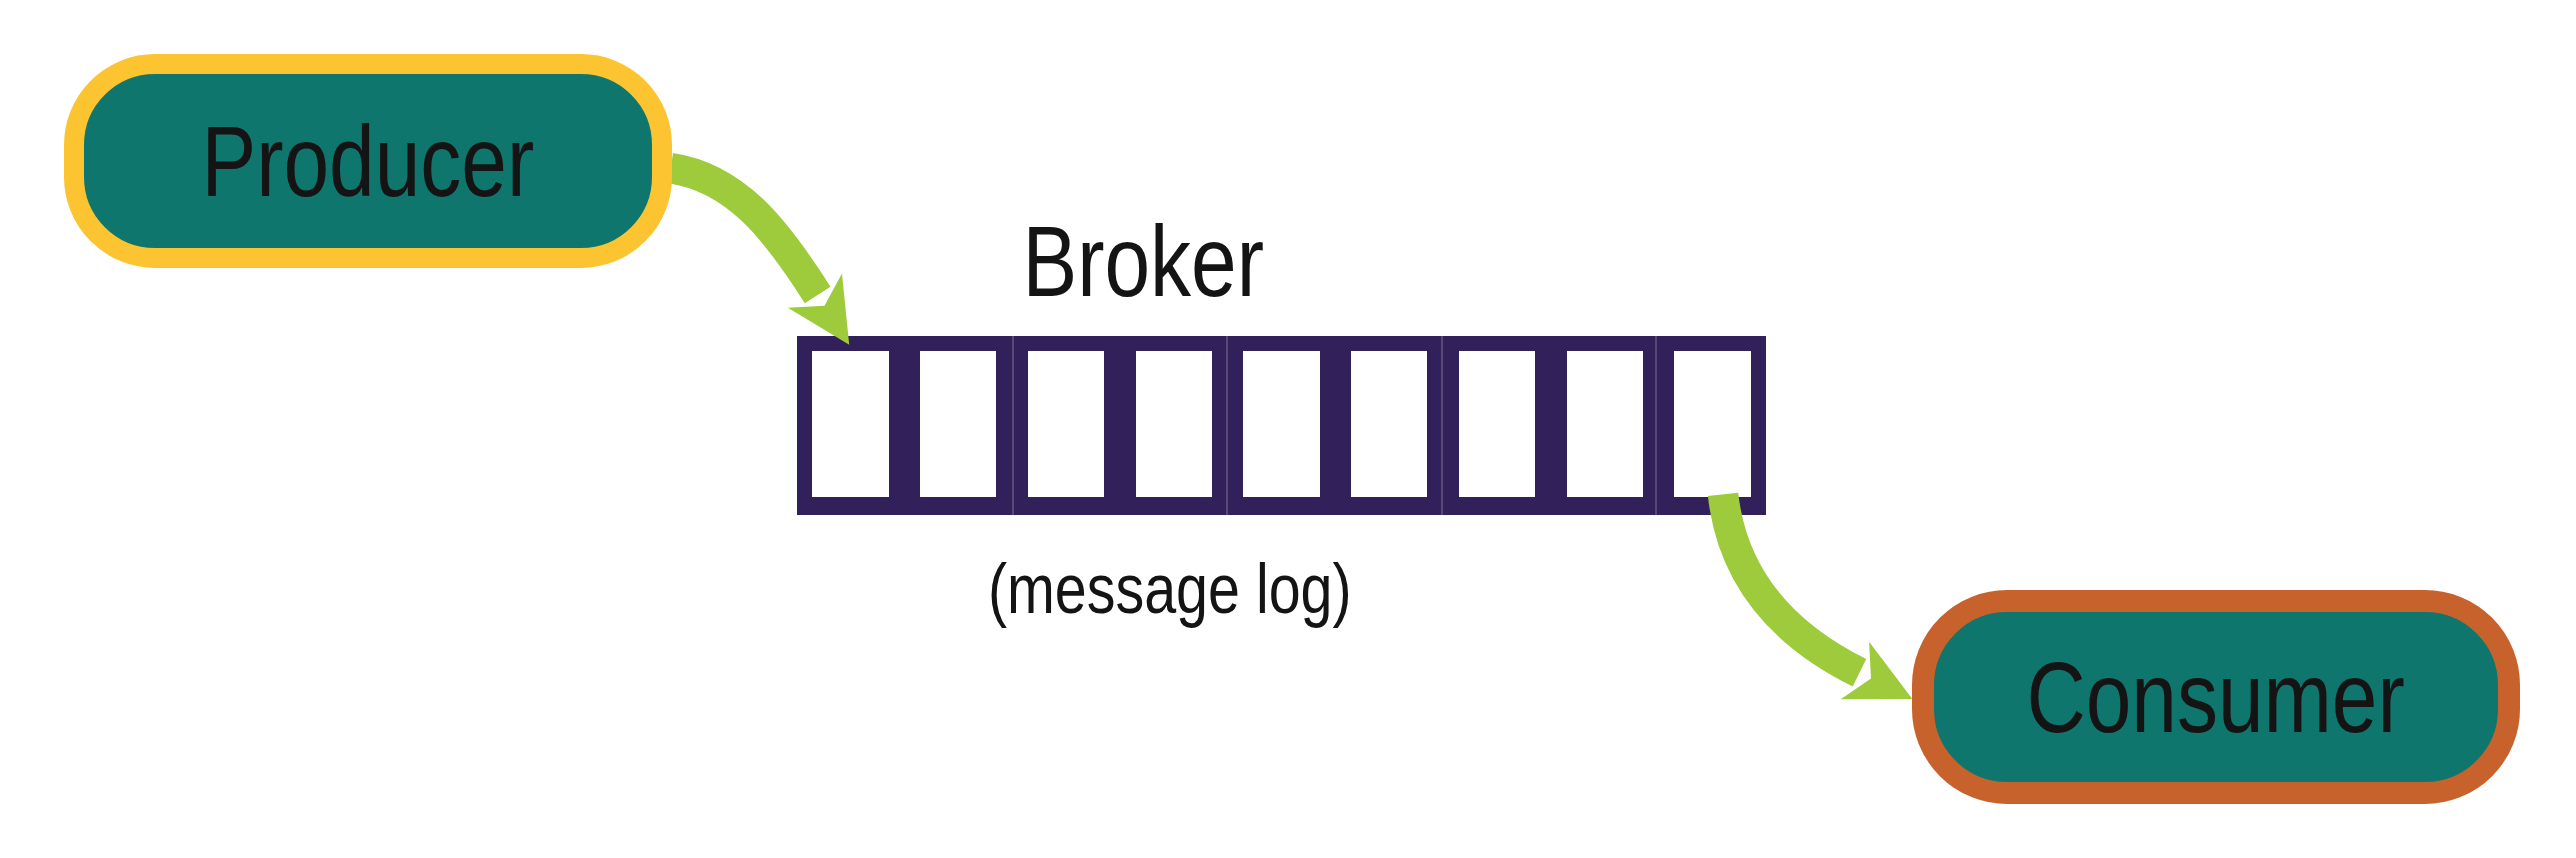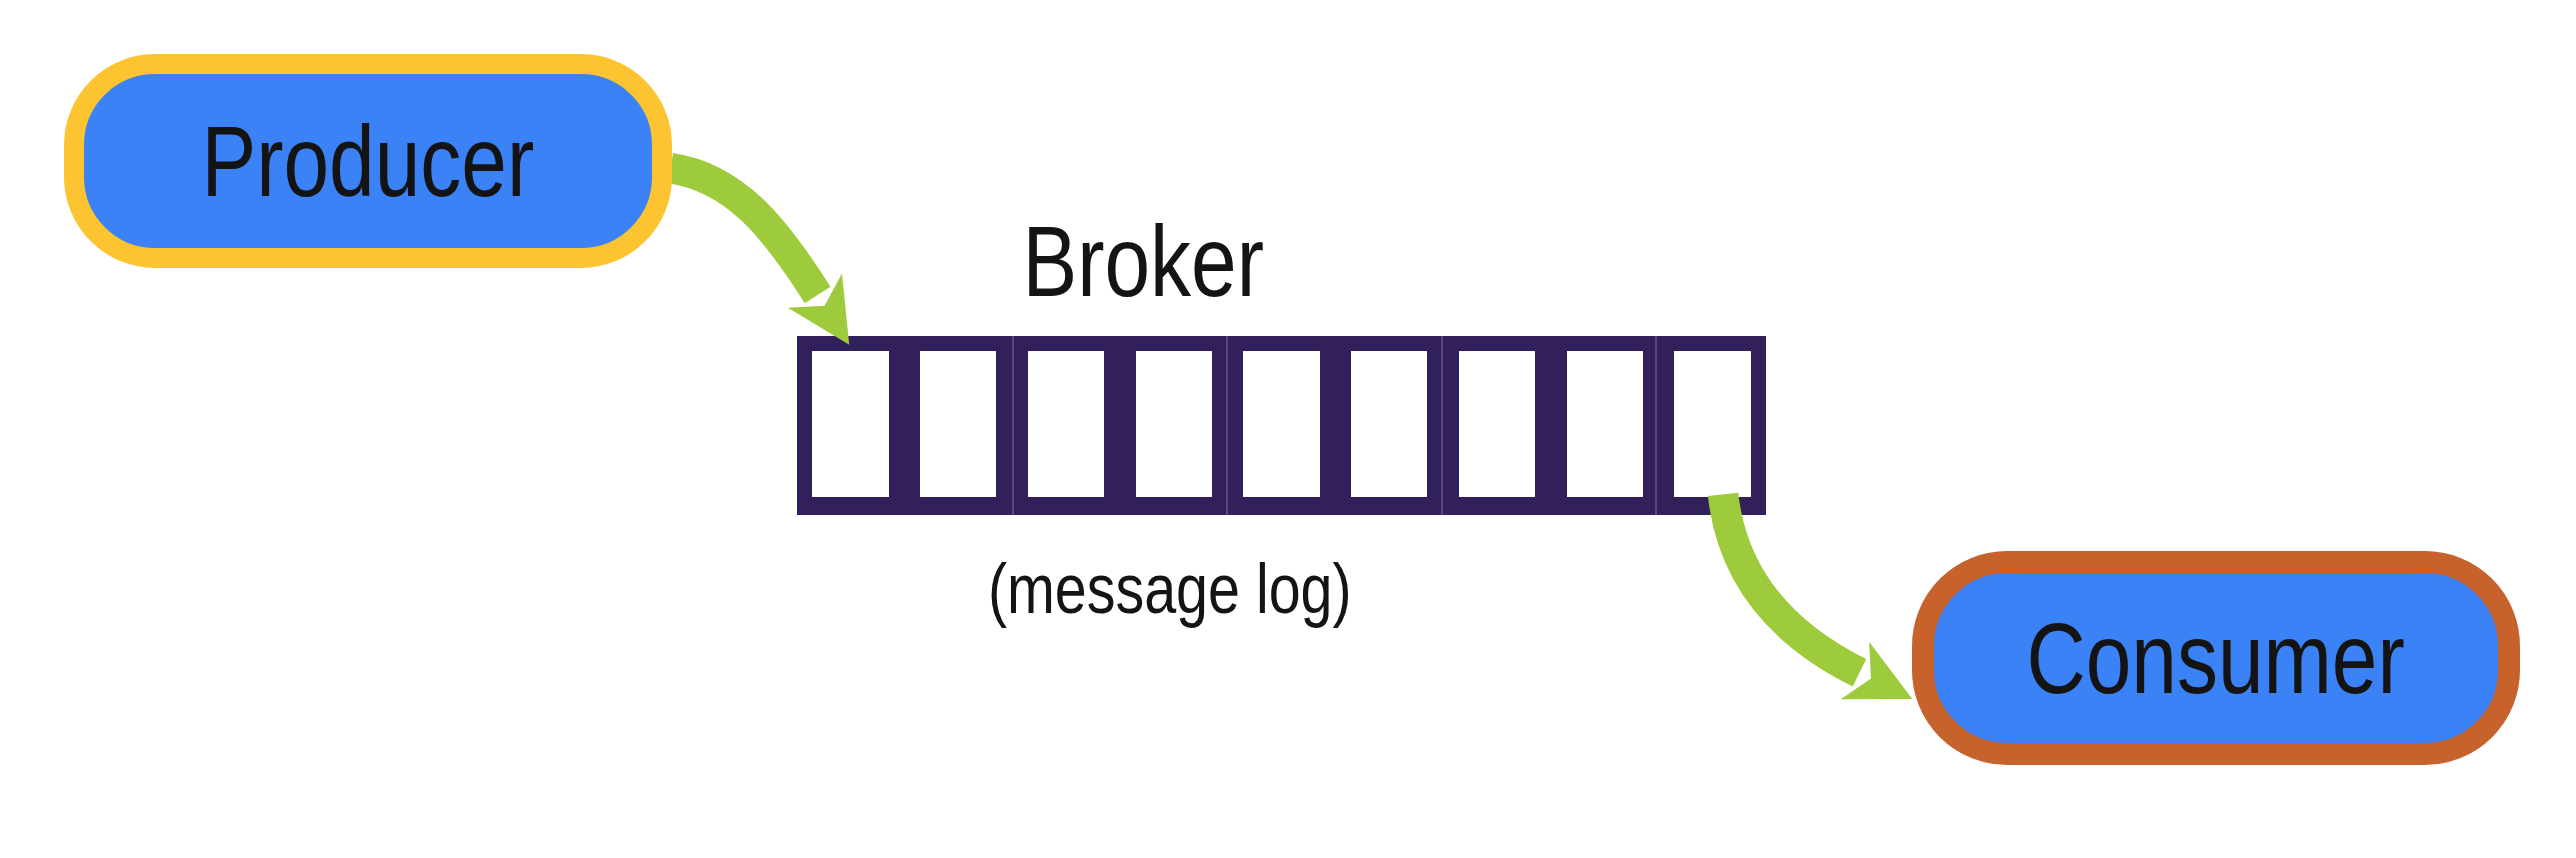--- a/index.html
+++ b/index.html
@@ -9,34 +9,34 @@
     height: 859px;
     background: var(--background, #ffffff);
     font-family: "Liberation Sans", sans-serif;
     overflow: hidden;
   }
 
   
   .node {
     position: absolute;
     box-sizing: border-box;
-    background: #3b82f6;
+    background: #0f766e;
     display: flex;
     align-items: center;
     justify-content: center;
     z-index: 3;
   }
   #producer-node {
     left: 64px; top: 54px;
     width: 608px; height: 214px;
     border: 20px solid var(--producer-border, #FCC431);
     border-radius: 91px;
   }
   #consumer-node {
-    left: 1912px; top: 551px;
+    left: 1912px; top: 590px;
     width: 608px; height: 214px;
     border: 22px solid var(--consumer-border, #C8622D);
     border-radius: 95px;
   }
   .node-label {
     font-size: 100px;
     line-height: 1;
     color: var(--text, #141414);
     display: inline-block;
     transform: scaleX(0.82);

